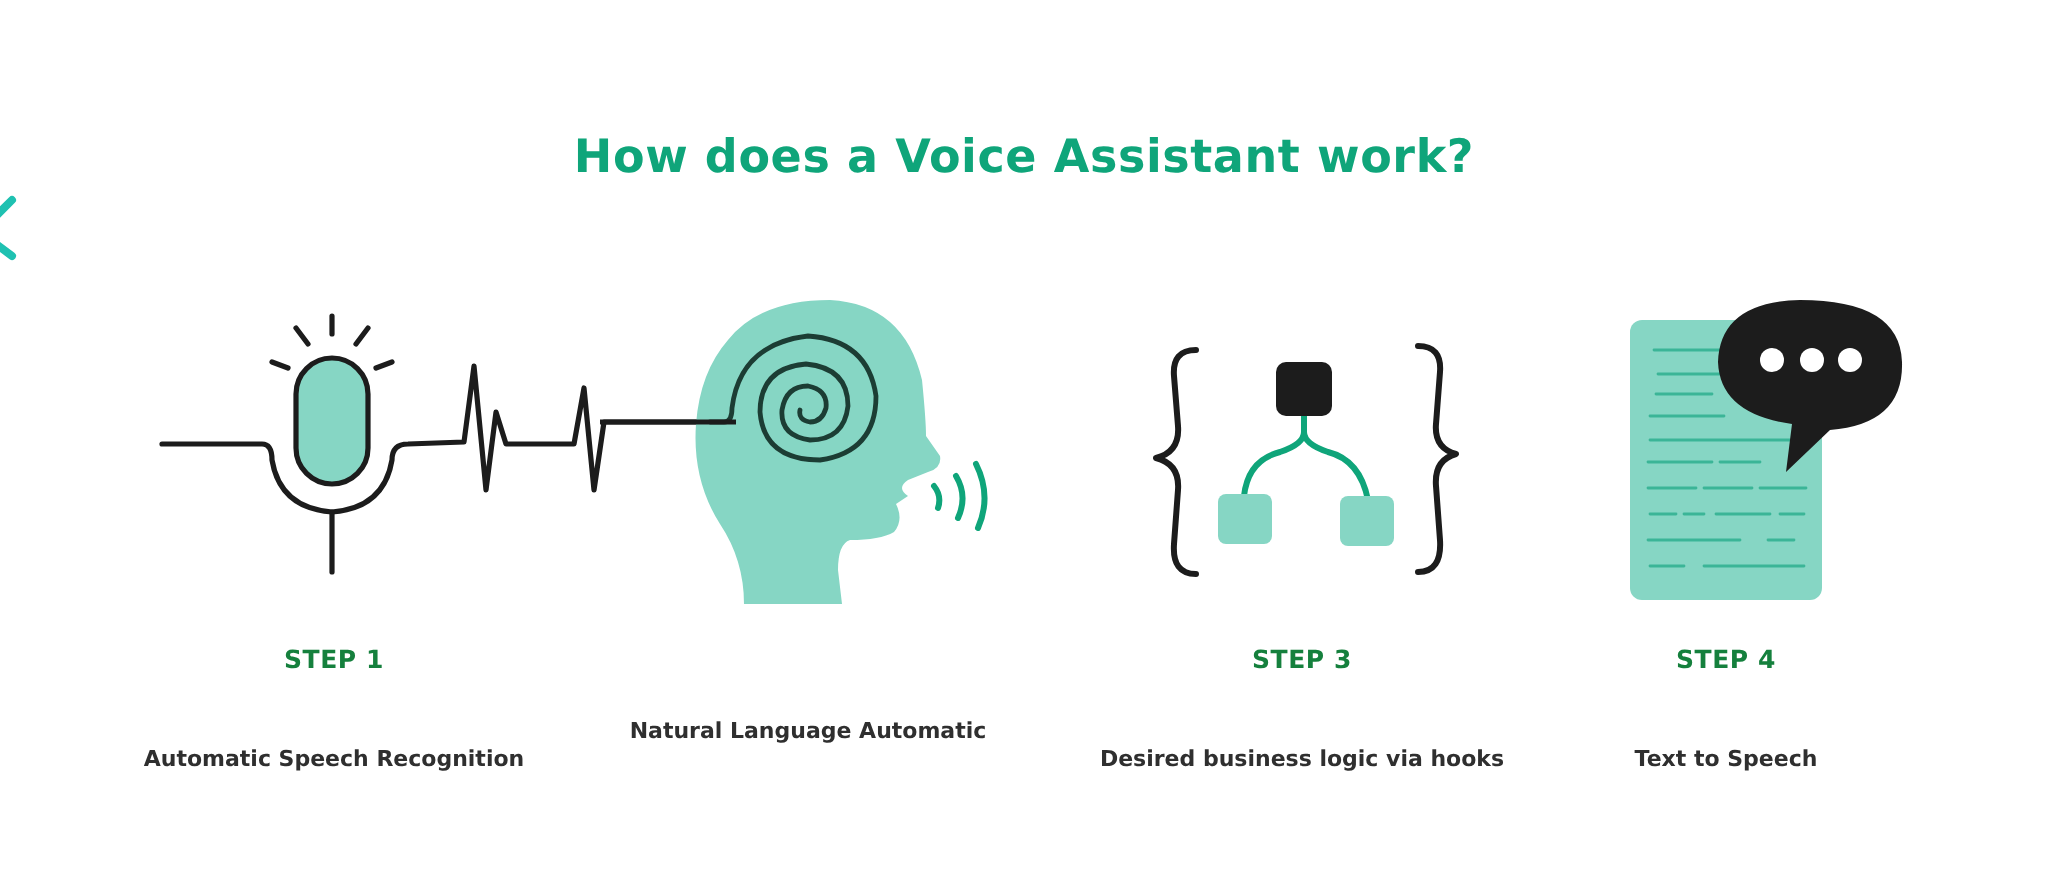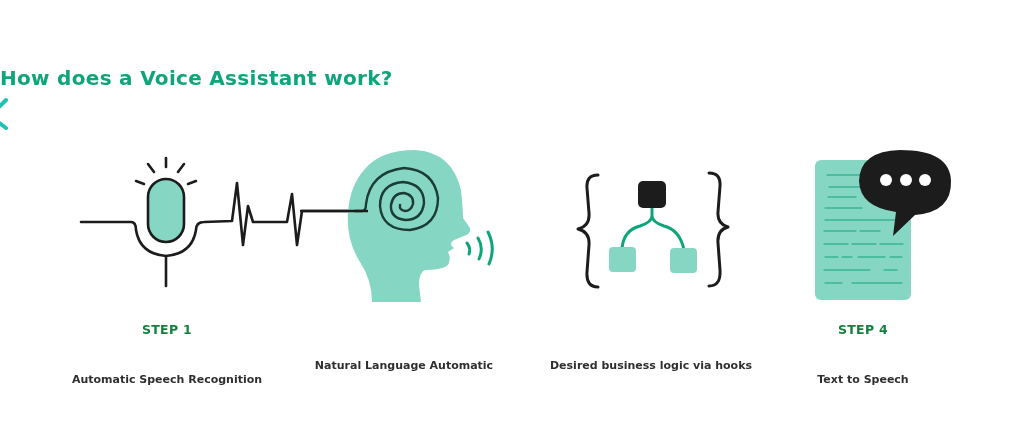--- a/index.html
+++ b/index.html
@@ -1,19 +1,19 @@
 <!DOCTYPE html>
 <html><head>
   <meta charset="utf-8">
   <style>
     html, body { margin: 0; padding: 0; background: #ffffff; }
     body { width: 1024px; height: 444px; position: relative; overflow: hidden; font-family: "Liberation Sans", sans-serif; }
     .title {
-      position: absolute; left: 0; top: 66px; width: 1024px; 
-      font-family: "DejaVu Sans", sans-serif; font-weight: bold; font-size: 20px;
+      position: absolute; left: 0; top: 66px; width: 1024px; text-align: center;
+      font-family: "DejaVu Sans", sans-serif; font-weight: bold; font-size: 23px;
       color: #0fa57a; letter-spacing: 0.3px;
     }
     .edge-chevron { position: absolute; left: -6px; top: 96px; width: 16px; height: 36px; }
     .illus { position: absolute; top: 0; left: 0; width: 1024px; height: 444px; }
     .step { position: absolute; top: 323px; text-align: center; width: 240px; }
     .step-num {
       font-family: "DejaVu Sans", sans-serif; font-weight: bold; font-size: 12.5px;
       color: #15803d; line-height: 14px; letter-spacing: 0.3px;
     }
     .step-desc {
@@ -100,18 +100,19 @@
 </svg>
 
 <div class="step" style="left:47px;">
   <div class="step-num">STEP 1</div>
   <div class="step-desc">Automatic Speech Recognition</div>
 </div>
 <div class="step" style="left:284px;">
   <div class="step-desc">Natural Language Automatic</div>
 </div>
 <div class="step" style="left:531px;">
+  <div class="step-num">STEP 3</div>
   <div class="step-desc">Desired business logic via hooks</div>
 </div>
 <div class="step" style="left:743px;text-align:center;">
   <div class="step-num">STEP 4</div>
   <div class="step-desc">Text to Speech</div>
 </div>
 
 </body></html>

